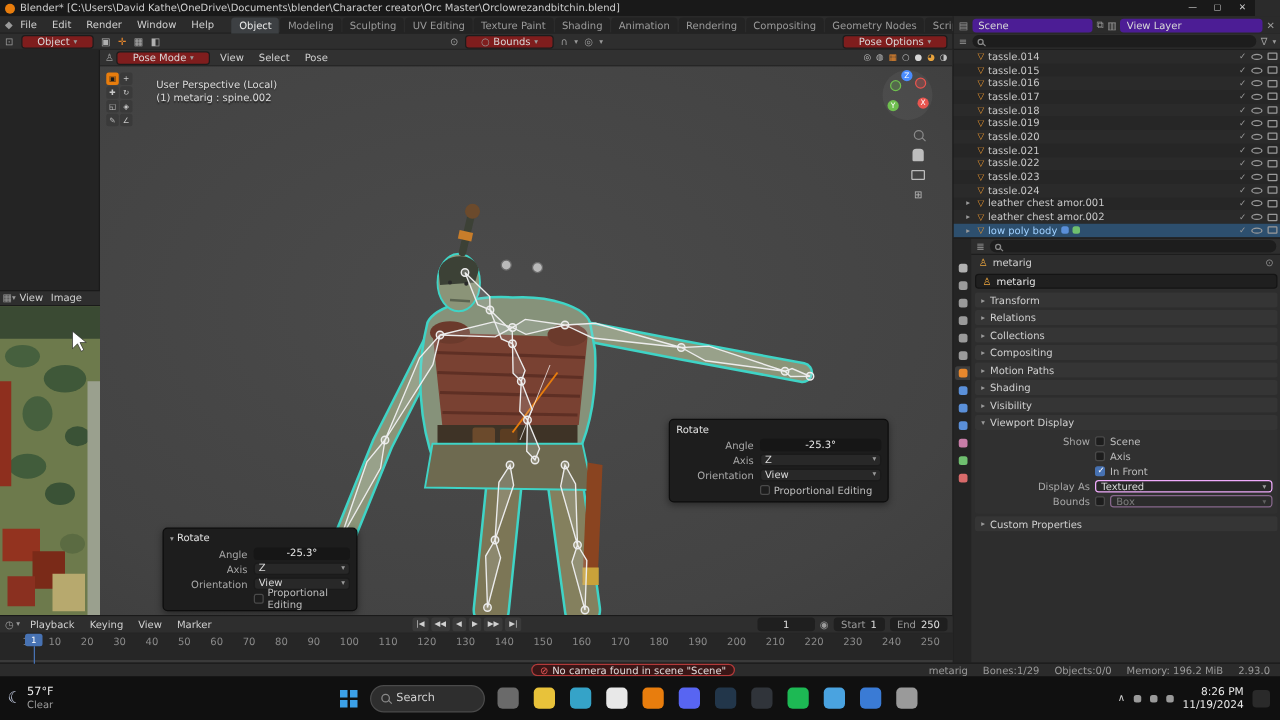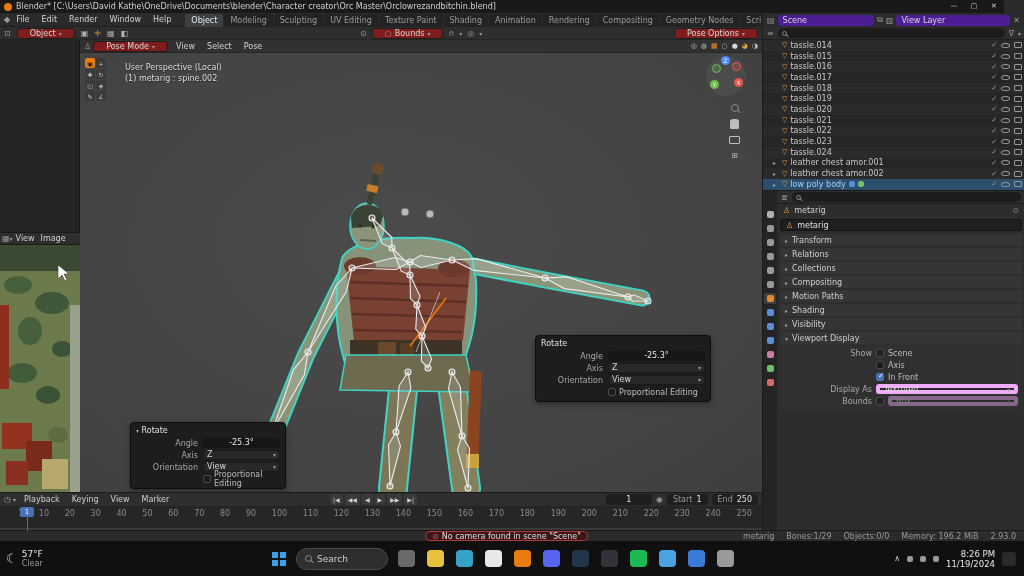--- a/index.html
+++ b/index.html
@@ -88,21 +88,21 @@
   .props-header{height:13px;background:#2e2e2e;display:flex;align-items:center;gap:4px;padding:0 4px;border-bottom:1px solid #1d1d1d}
   .props-crumb{height:13px;display:flex;align-items:center;gap:4px;padding:0 6px;color:#d0d0d0}
   .pin{margin-left:auto;color:#8a8a8a}
   .props-body{padding:2px 3px}
   .id-field{background:#1f1f1f;border:1px solid #141414;border-radius:3px;height:12px;display:flex;align-items:center;gap:4px;padding:0 5px;margin-bottom:3px;color:#e0e0e0}
   .prop-panel{height:12px;background:#353535;border-radius:2px;margin-bottom:2px;display:flex;align-items:center;gap:4px;padding:0 5px;color:#cfcfcf}
   .prop-arrow{font-size:6px;color:#9a9a9a}
   .vpd-body{background:#303030;border-radius:0 0 2px 2px;margin:-2px 0 2px 0;padding:3px 4px 4px 4px}
   .vpd-row{display:flex;align-items:center;height:12px;gap:4px}
   .vpd-label{width:88px;text-align:right;color:#a8a8a8;flex:0 0 auto}
-  .vpd-dd{flex:1;background:#282828;border:4px solid #f0abfc;border-radius:3px;height:10px;display:flex;align-items:center;justify-content:space-between;padding:0 4px;color:#d8d8d8}
+  .vpd-dd{flex:1;background:#282828;border:1px solid #f0abfc;border-radius:3px;height:10px;display:flex;align-items:center;justify-content:space-between;padding:0 4px;color:#d8d8d8}
   .vpd-dd.dim{opacity:.45}
   .chk-label{color:#bdbdbd}
   
   .timeline{left:0;top:492px;width:762px;height:38px;background:#2b2b2b;border-top:1px solid #1a1a1a}
   .tl-header{height:14px;background:#2e2e2e;display:flex;align-items:center;gap:2px;padding:0 4px;border-bottom:1px solid #242424}
   .transport{position:absolute;left:330px;top:1px;display:flex;gap:2px}
   .transport-btn{background:#3a3a3a;border-radius:2px;padding:0 3px;height:11px;line-height:11px;font-size:6px;color:#d0d0d0}
   .tl-right{margin-left:auto;display:flex;gap:4px;align-items:center}
   .tl-field{background:#1f1f1f;border-radius:3px;padding:0 6px;height:11px;line-height:11px;color:#e0e0e0;display:flex;gap:4px}
   .tl-field .lab{color:#9a9a9a}
@@ -718,20 +718,26 @@
             </div>
             <div class="vpd-row">
               <span class="vpd-label">Bounds</span>
               <span class="cb"></span>
               <span class="vpd-dd dim">
                   <span>Box</span>
                   <span class="caret">▾</span>
                 </span>
             </div>
           </div>
+          <div>
+              <div class="prop-panel">
+                <span class="prop-arrow">▸</span>
+                <span>Custom Properties</span>
+              </div>
+            </div>
         </div>
       </div>
     </div>
   </div>
 
   <div class="abs timeline">
     <div class="tl-header">
       <span class="glyph">◷</span>
       <span class="caret">▾</span>
       <span style="display:flex">

